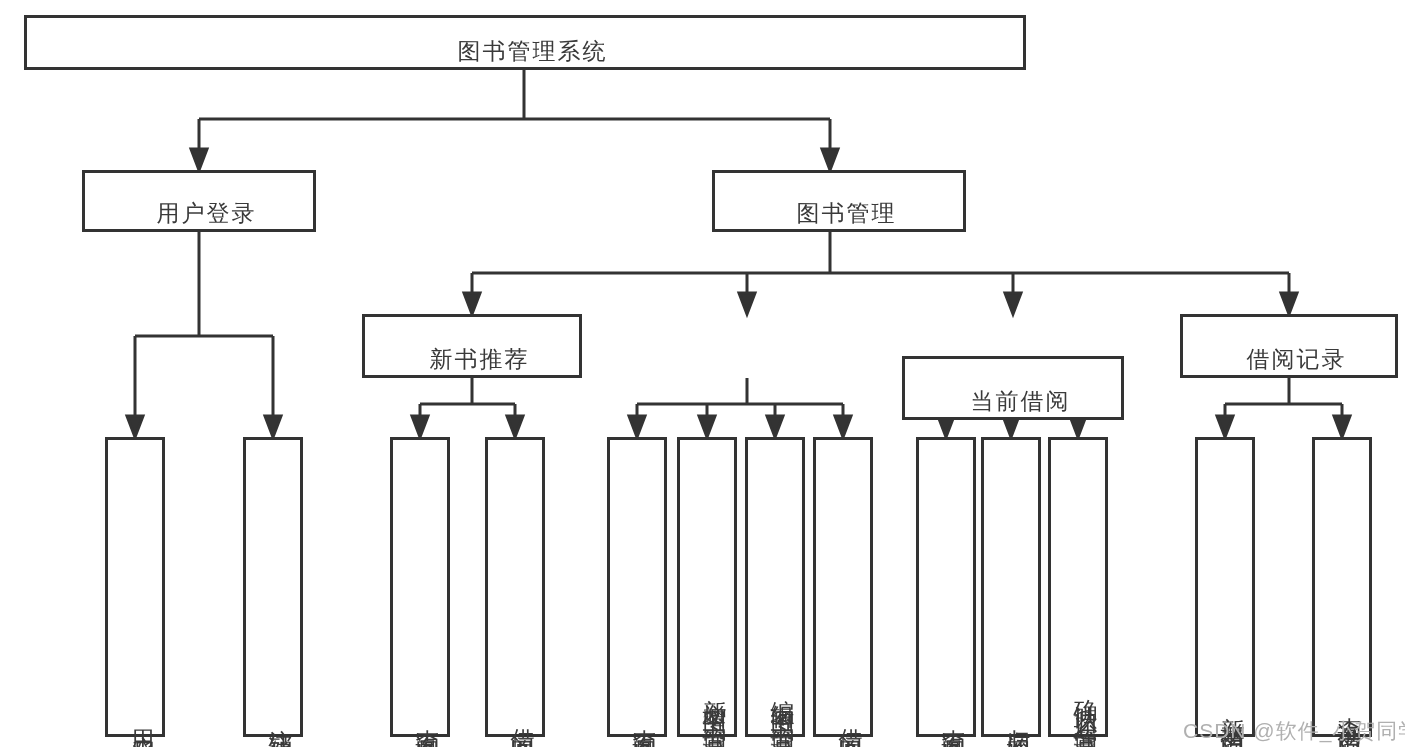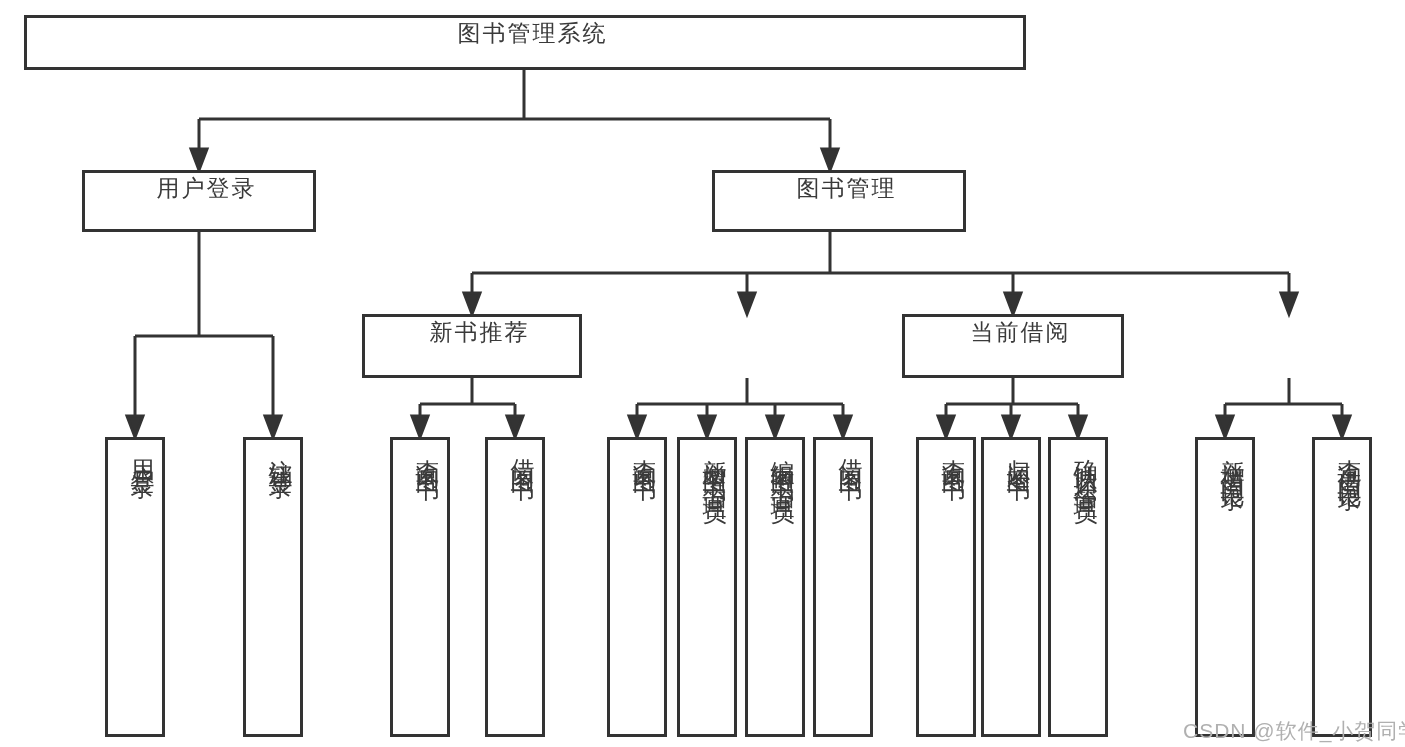--- a/index.html
+++ b/index.html
@@ -16,21 +16,21 @@
     left: 0; top: 0;
     width: 1405px; height: 747px;
     pointer-events: none;
   }
   .box {
     position: absolute;
     box-sizing: border-box;
     border: 3px solid #333333;
     background: #ffffff;
     display: flex;
-    align-items: flex-start;
+    align-items: flex-end;
     justify-content: center;
     color: #3a3a3a;
     padding-left: 15px;
   }
   .h-label {
     font-size: 23px;
     letter-spacing: 2px;
     white-space: nowrap;
   }
   .v-label {
@@ -40,21 +40,21 @@
     letter-spacing: 6px;
     line-height: 1;
     white-space: nowrap;
   }
   .root-box   { left: 24px;  top: 15px;  width: 1002px; height: 55px; }
   .lvl2-login { left: 82px;  top: 170px; width: 234px;  height: 62px; }
   .lvl2-mgmt  { left: 712px; top: 170px; width: 254px;  height: 62px; }
   .lvl3       { top: 314px; height: 64px; }
   .lvl3-newbooks { left: 362px;  width: 220px; }
   .lvl3-borrow   { left: 637px;  width: 220px; }
-  .lvl3-current  { left: 902px;  width: 222px; }
+  .lvl3-current  { left: 902px;  width: 222px; margin-top: 42px; }
   .lvl3-records  { left: 1180px; width: 218px; }
   .leaf { top: 437px; width: 60px; height: 300px; }
   .leaf-a1 { left: 105px; }  .leaf-a2 { left: 243px; }
   .leaf-b1 { left: 390px; }  .leaf-b2 { left: 485px; }
   .leaf-c1 { left: 607px; }  .leaf-c2 { left: 677px; }
   .leaf-c3 { left: 745px; }  .leaf-c4 { left: 813px; }
   .leaf-d1 { left: 916px; }  .leaf-d2 { left: 981px; }  .leaf-d3 { left: 1048px; }
   .leaf-e1 { left: 1195px; } .leaf-e2 { left: 1312px; }
   .watermark {
     position: absolute;
@@ -124,20 +124,23 @@
   <div class="box lvl2-mgmt">
     <span class="h-label">图书管理</span>
   </div>
 
   <div class="box lvl3 lvl3-newbooks">
     <span class="h-label">新书推荐</span>
   </div>
   <div class="box lvl3 lvl3-current">
     <span class="h-label">当前借阅</span>
   </div>
+  <div class="box lvl3 lvl3-records">
+    <span class="h-label">借阅记录</span>
+  </div>
 
   <div class="box leaf leaf-a1">
     <span class="v-label">用户登录</span>
   </div>
   <div class="box leaf leaf-a2">
     <span class="v-label">注销登录</span>
   </div>
 
   <div class="box leaf leaf-b1">
     <span class="v-label">查询图书</span>

